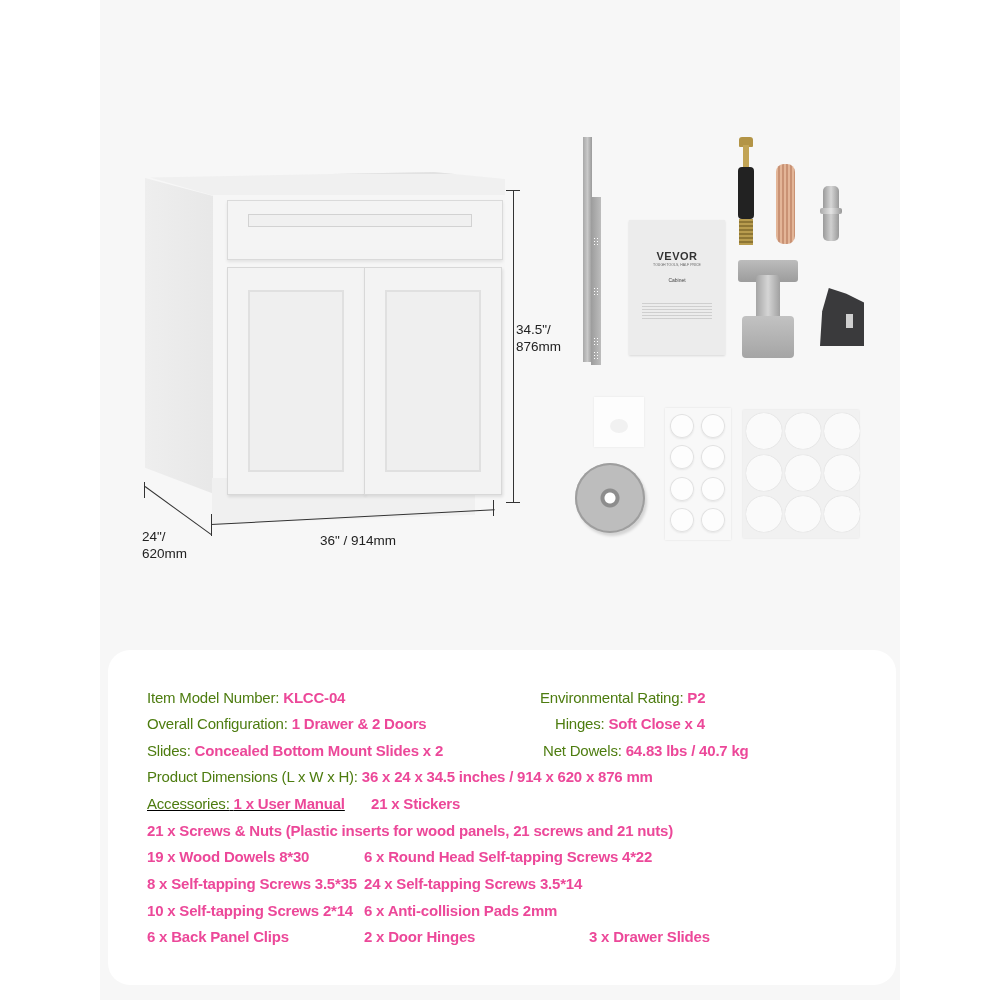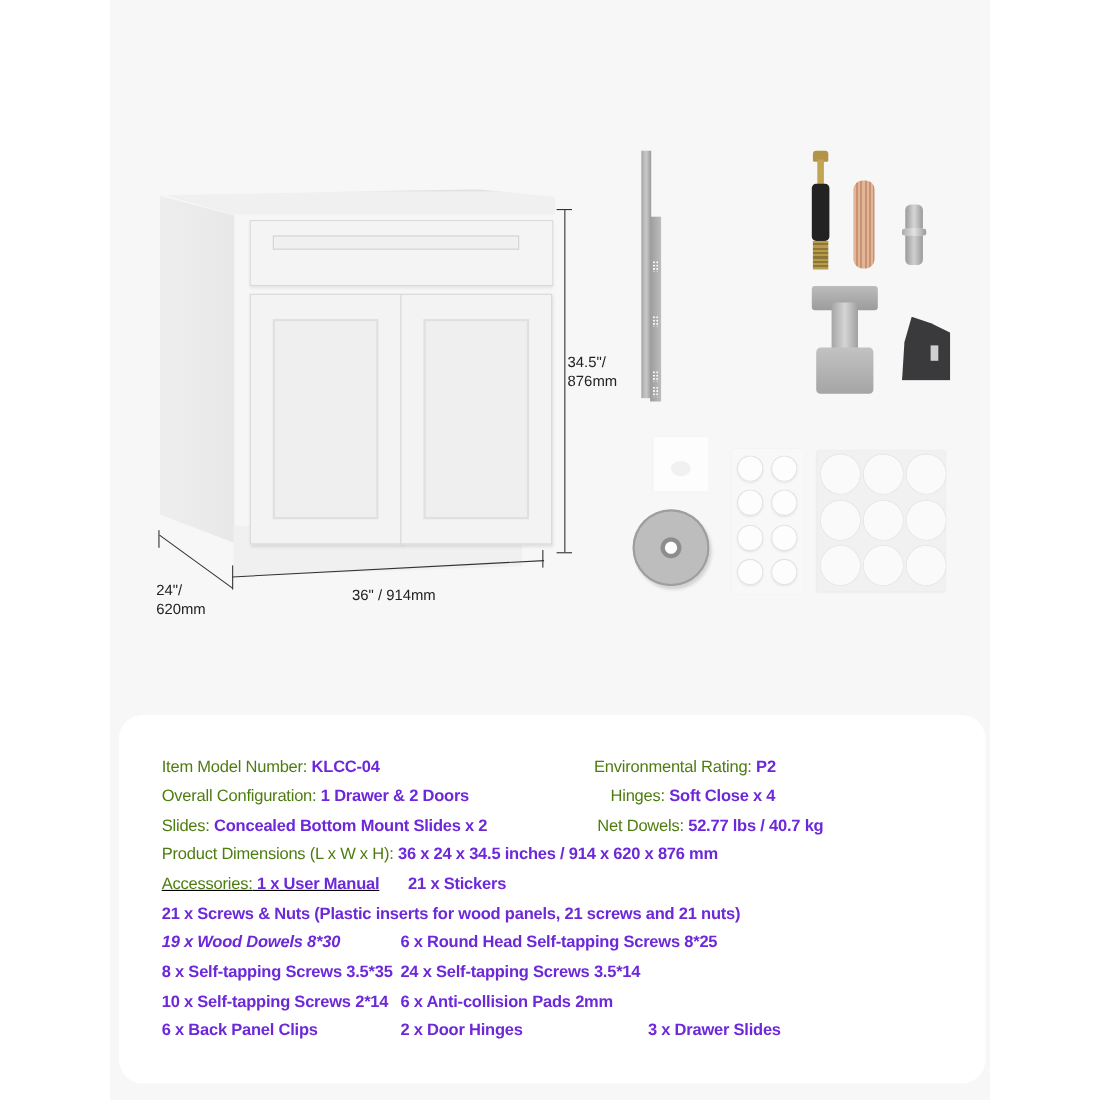--- a/index.html
+++ b/index.html
@@ -86,21 +86,21 @@
 
   .stickers-sheet { position: absolute; left: 743px; top: 410px; width: 116px; height: 128px; background: #f1f1f1;
                     box-shadow: 0 0 2px rgba(0,0,0,.1); display: grid; grid-template-columns: repeat(3, 1fr);
                     padding: 3px; gap: 3px; }
   .sticker { width: 36px; height: 36px; border-radius: 50%; background: #fafafa; box-shadow: 0 0 1px rgba(0,0,0,.2); }
 
   
   .card { position: absolute; left: 108px; top: 650px; width: 788px; height: 335px; background: #ffffff; border-radius: 22px; }
   .spec { position: absolute; font-size: 15px; line-height: 20px; white-space: nowrap; letter-spacing: -0.2px; }
   .lbl { color: #4d7c0f; }
-  .val { color: #6d28d9; font-weight: bold; }
+  .val { color: #ec4899; font-weight: bold; }
 </style>
 </head>
 <body>
 
 <div class="panel"></div>
 
 <div class="stage">
 
   <div>
     <div class="cab-side"></div>
@@ -140,20 +140,26 @@
 
   <div class="slide">
     <div class="rail1"></div>
     <div class="rail2"></div>
     <div class="dots" style="top:100px;"></div>
     <div class="dots" style="top:150px;"></div>
     <div class="dots" style="top:200px;"></div>
     <div class="dots" style="top:214px;"></div>
   </div>
 
+  <div class="manual">
+    <div class="brand">VEVOR</div>
+    <div class="slogan">TOUGH TOOLS, HALF PRICE</div>
+    <div class="kind">Cabinet</div>
+    <div class="lines"></div>
+  </div>
 
   <div class="bolt">
     <div class="head"></div>
     <div class="shaft"></div>
     <div class="sleeve"></div>
     <div class="thread"></div>
   </div>
 
   <div class="dowel"></div>
 
@@ -220,38 +226,38 @@
   <span class="lbl">Hinges:</span>
   <span class="val">Soft Close x 4</span>
 </div>
 
 <div class="spec" style="left:147px;top:741px;">
   <span class="lbl">Slides:</span>
   <span class="val">Concealed Bottom Mount Slides x 2</span>
 </div>
 <div class="spec" style="left:543px;top:741px;">
   <span class="lbl">Net Dowels:</span>
-  <span class="val">52.77 lbs / 40.7 kg</span>
+  <span class="val">64.83 lbs / 40.7 kg</span>
 </div>
 
 <div class="spec" style="left:147px;top:767px;">
   <span class="lbl">Product Dimensions (L x W x H):</span>
   <span class="val">36 x 24 x 34.5 inches / 914 x 620 x 876 mm</span>
 </div>
 
 <div class="spec" style="left:147px;top:794px;text-decoration:underline;">
   <span class="lbl">Accessories:</span>
   <span class="val">1 x User Manual</span>
 </div>
 <div class="spec val" style="left:371px;top:794px;">21 x Stickers</div>
 
 <div class="spec val" style="left:147px;top:821px;">21 x Screws &amp; Nuts (Plastic inserts for wood panels, 21 screws and 21 nuts)</div>
 
-<div class="spec val" style="left:147px;top:847px;font-style:italic;">19 x Wood Dowels 8*30</div>
-<div class="spec val" style="left:364px;top:847px;">6 x Round Head Self-tapping Screws 8*25</div>
+<div class="spec val" style="left:147px;top:847px;">19 x Wood Dowels 8*30</div>
+<div class="spec val" style="left:364px;top:847px;">6 x Round Head Self-tapping Screws 4*22</div>
 
 <div class="spec val" style="left:147px;top:874px;">8 x Self-tapping Screws 3.5*35</div>
 <div class="spec val" style="left:364px;top:874px;">24 x Self-tapping Screws 3.5*14</div>
 
 <div class="spec val" style="left:147px;top:901px;">10 x Self-tapping Screws 2*14</div>
 <div class="spec val" style="left:364px;top:901px;">6 x Anti-collision Pads 2mm</div>
 
 <div class="spec val" style="left:147px;top:927px;">6 x Back Panel Clips</div>
 <div class="spec val" style="left:364px;top:927px;">2 x Door Hinges</div>
 <div class="spec val" style="left:589px;top:927px;">3 x Drawer Slides</div>

